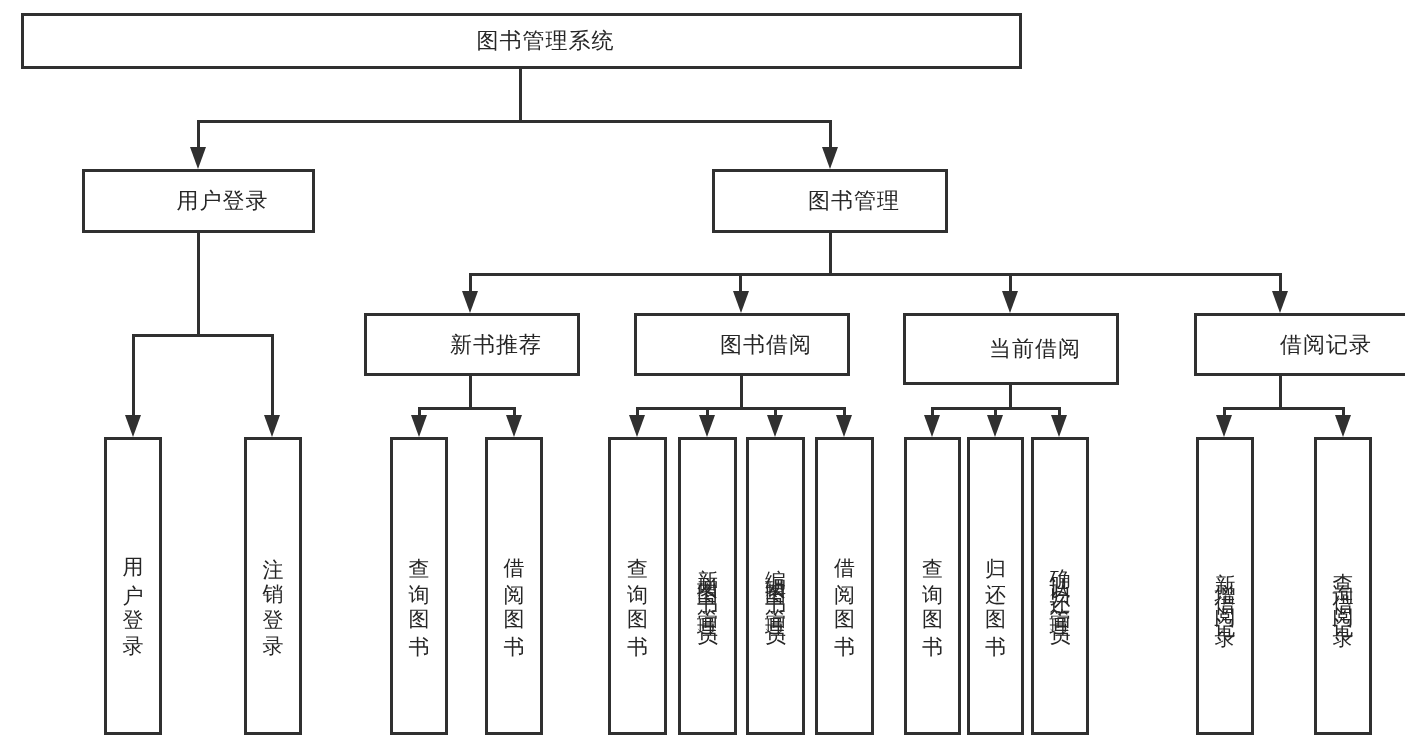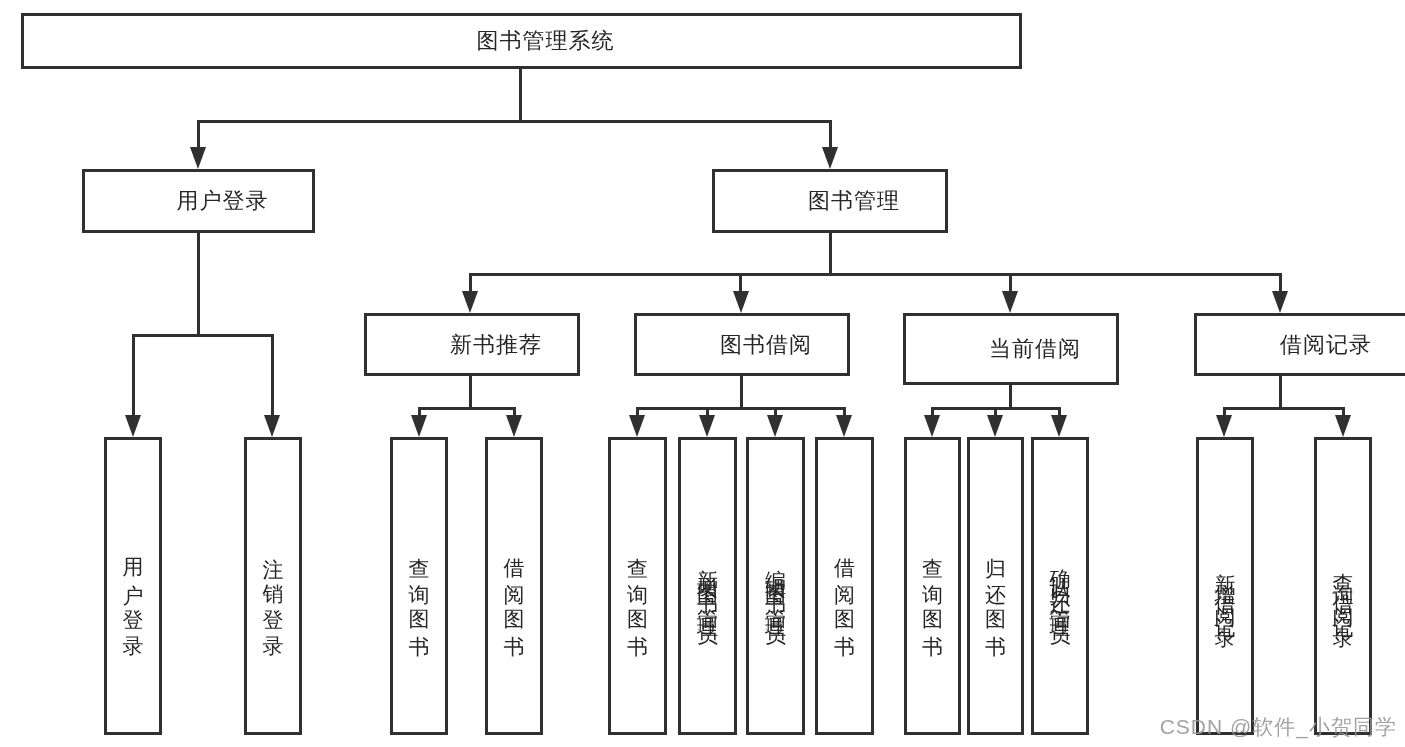--- a/index.html
+++ b/index.html
@@ -165,15 +165,14 @@
   <div class="leaf ls9" style="left:746px; top:437px; width:59px; height:298px;">编辑图书（管理员）</div>
   <div class="leaf ls4" style="left:815px; top:437px; width:59px; height:298px;">借阅图书</div>
 
   <div class="leaf ls4" style="left:904px; top:437px; width:57px; height:298px;">查询图书</div>
   <div class="leaf ls4" style="left:967px; top:437px; width:57px; height:298px;">归还图书</div>
   <div class="leaf ls9" style="left:1031px; top:437px; width:58px; height:298px;">确认归还（管理员）</div>
 
   <div class="leaf ls6" style="left:1196px; top:437px; width:58px; height:298px;">新增借阅记录</div>
   <div class="leaf ls6" style="left:1314px; top:437px; width:58px; height:298px;">查询借阅记录</div>
 
-  <div class="watermark">CSDN @软件_小贺同学</div>
 
 </div>
 
 </body></html>

